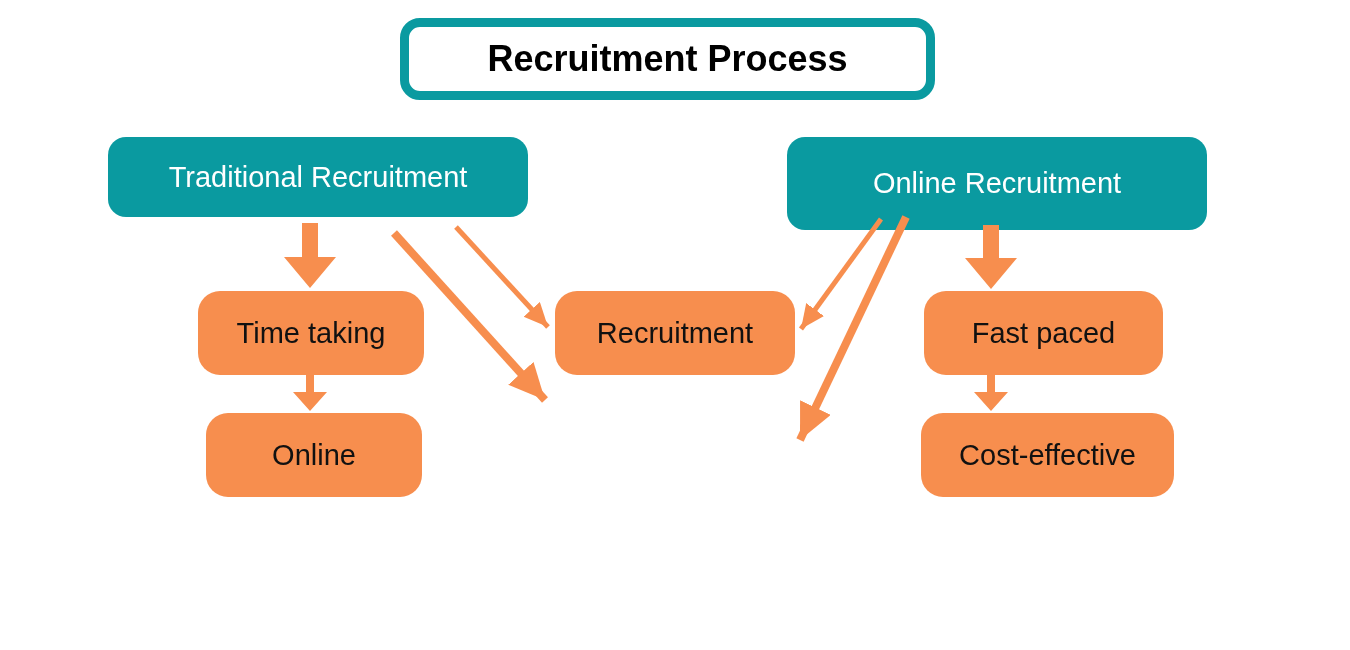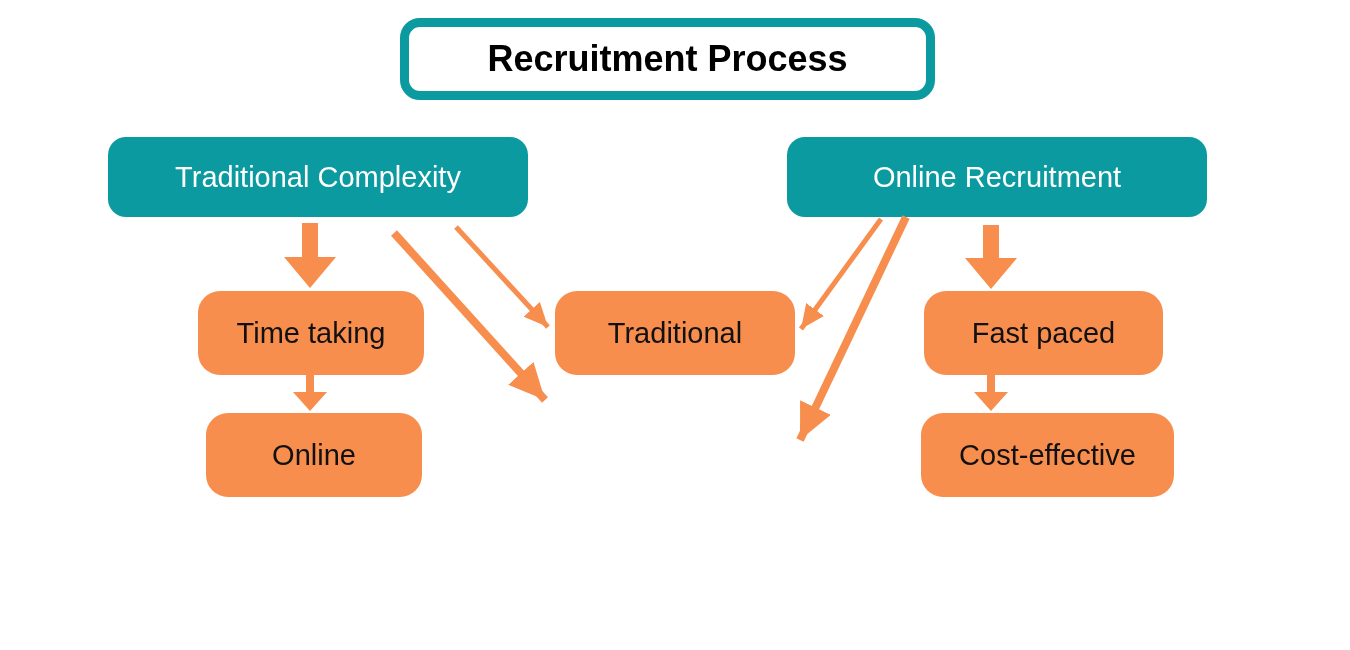--- a/index.html
+++ b/index.html
@@ -53,21 +53,21 @@
     background: var(--teal);
     color: var(--label-light);
     border-radius: 18px;
   }
   .node.orange {
     background: var(--orange);
     color: var(--label-dark);
     border-radius: 22px;
   }
   .n-traditional    { left: 108px; top: 137px; width: 420px; height: 80px; }
-  .n-online         { left: 787px; top: 137px; width: 420px; height: 80px; }
+  .n-online         { left: 787px; top: 137px; width: 420px; height: 93px; }
   .n-time-taking    { left: 198px; top: 291px; width: 226px; height: 84px; }
   .n-complexity     { left: 555px; top: 291px; width: 240px; height: 84px; }
   .n-fast-paced     { left: 876px; top: 291px; width: 239px; height: 84px; margin-left: 48px; }
   .n-costly         { left: 206px; top: 413px; width: 216px; height: 84px; }
   .n-responsibility { left: 553px; top: 413px; width: 242px; height: 84px; }
   .n-cost-effective { left: 873px; top: 413px; width: 253px; height: 84px; margin-left: 48px; }
   svg.arrows {
     position: absolute;
     left: 0; top: 0;
     width: 1350px; height: 650px;
@@ -78,25 +78,25 @@
 </style>
 </head>
 <body>
 
 <div class="canvas">
 
   <div class="title-box">
     <span>Recruitment Process</span>
   </div>
 
-  <div class="node teal n-traditional">Traditional Complexity</div>
+  <div class="node teal n-traditional">Traditional Recruitment</div>
   <div class="node teal n-online">Online Recruitment</div>
 
   <div class="node orange n-time-taking">Time taking</div>
-  <div class="node orange n-complexity">Traditional</div>
+  <div class="node orange n-complexity">Recruitment</div>
   <div class="node orange n-fast-paced">Fast paced</div>
   <div class="node orange n-costly">Online</div>
   <div class="node orange n-cost-effective">Cost-effective</div>
 
   <svg class="arrows" viewBox="0 0 1350 650" xmlns="http://www.w3.org/2000/svg">
     <defs>
       <marker id="ah-s" markerUnits="userSpaceOnUse" markerWidth="26" markerHeight="24" refX="24" refY="11" orient="auto">
         <path class="af" d="M0,0 L24,11 L0,22 Z"></path>
       </marker>
       <marker id="ah-b" markerUnits="userSpaceOnUse" markerWidth="40" markerHeight="36" refX="36" refY="17" orient="auto">

